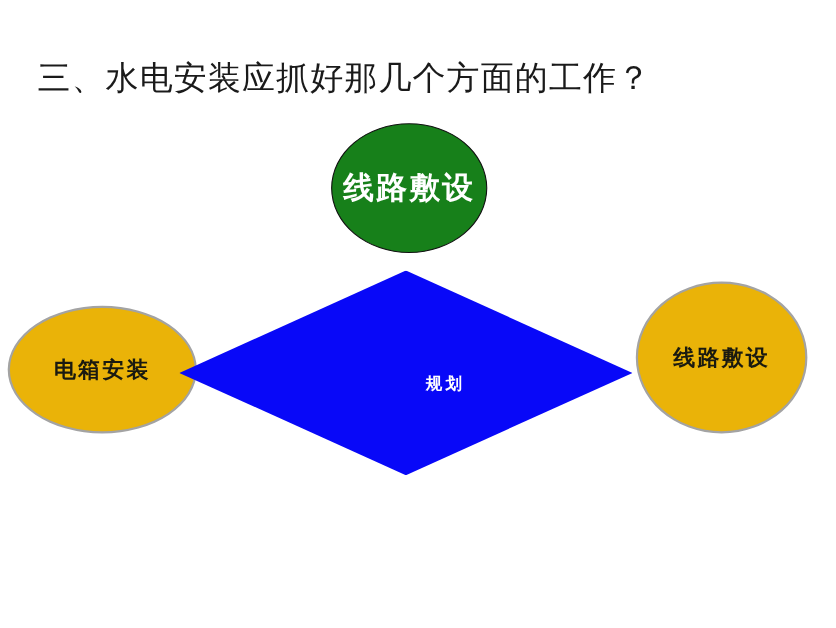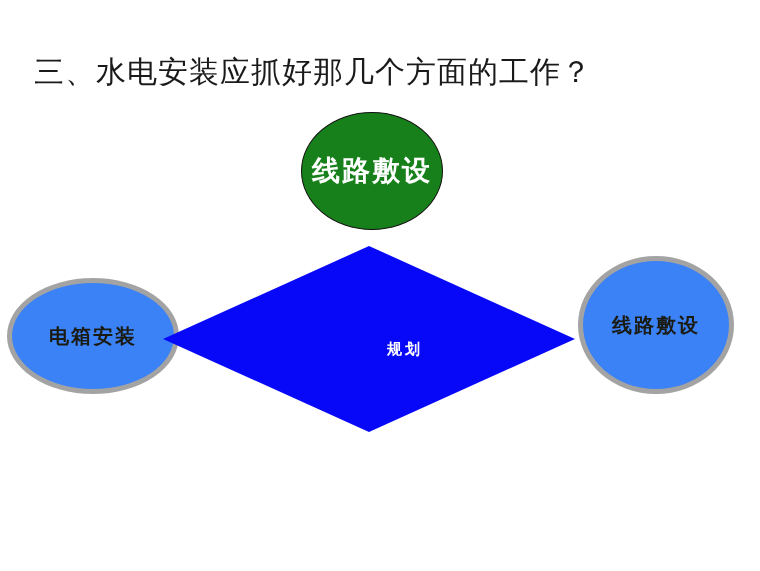--- a/index.html
+++ b/index.html
@@ -69,22 +69,22 @@
   .ellipse-green {
     background: #17801a;
     border: 1px solid #111111;
   }
   .ellipse-green .node-label {
     color: #ffffff;
     font-size: 28px;
   }
 
   .ellipse-yellow {
-    background: #3b82f6;
-    border: 5px solid #a3a3a3;
+    background: #eab308;
+    border: 2px solid #a3a3a3;
   }
   .ellipse-yellow .node-label {
     color: #1a1a10;
     font-size: 20px;
   }
 
   
   #node-top    { left: 301px; top: 112px; width: 142px; height: 118px; }
   #node-bottom { left: 301px; top: 432px; width: 142px; height: 110px; }
   #node-left   { left: 7px;   top: 278px; width: 172px; height: 116px; }

